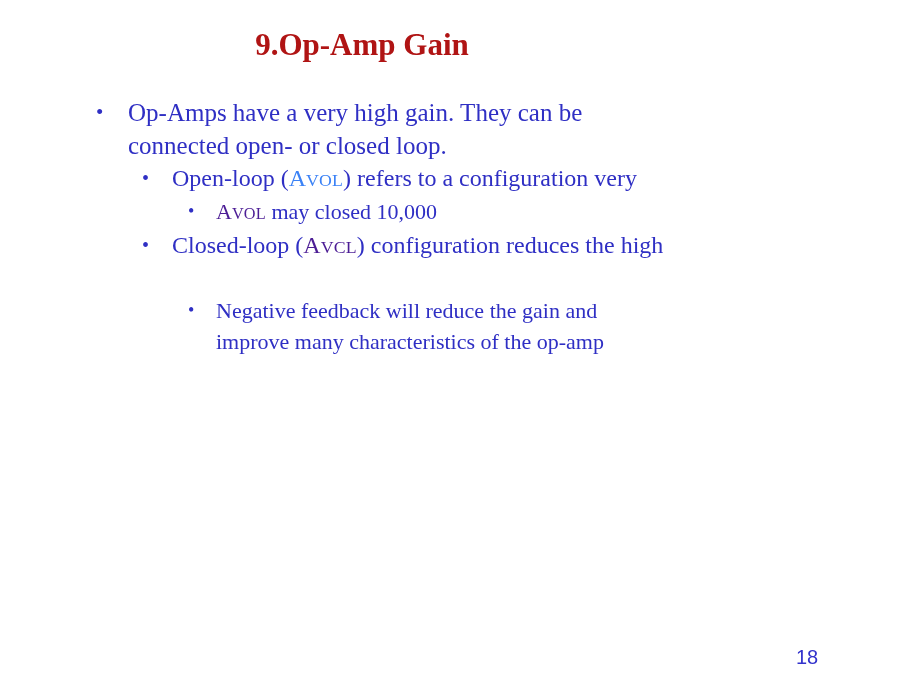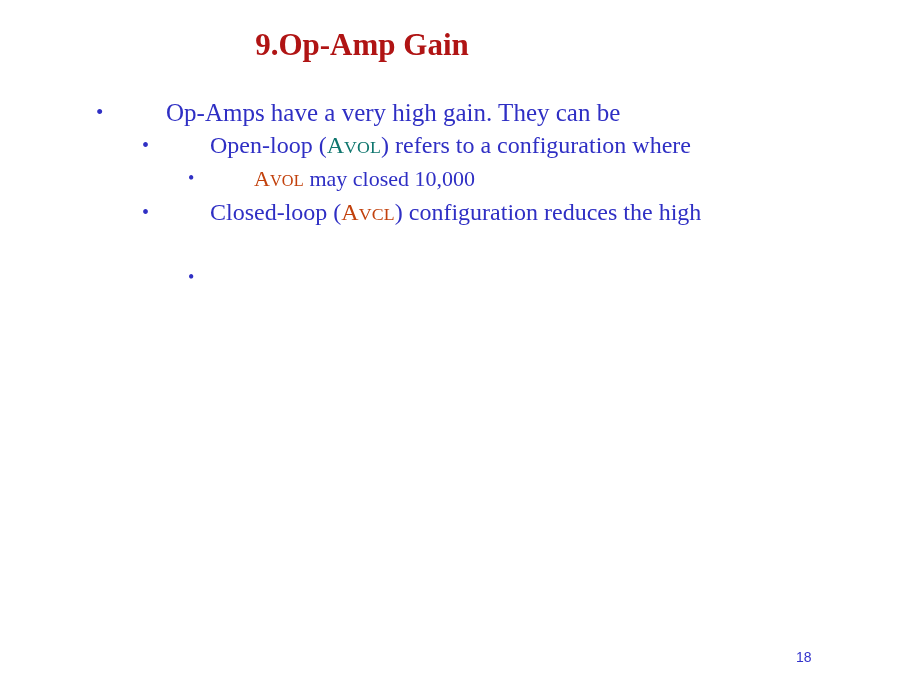--- a/index.html
+++ b/index.html
@@ -51,21 +51,20 @@
   }
 
   .bullet-mark {
     flex: 0 0 auto;
     color: #2f2fc4;
     text-align: left;
   }
 
   .bullet-text {
     flex: 1 1 auto;
-    margin-left: 38px;
   }
 
   
   .lvl1 {
     margin-left: 0px;
     font-size: 25px;
     line-height: 33px;
   }
   .lvl1 > .bullet-mark {
     width: 32px;
@@ -106,63 +105,64 @@
     white-space: nowrap;
   }
   .symbol .cap {
     font-size: 1em;
   }
   .symbol .sc {
     font-size: 0.74em;
     letter-spacing: 0.2px;
   }
   .sym-red {
-    color: #0f766e;
+    color: #3b82f6;
   }
   .sym-blue {
-    color: #c2410c;
+    color: #4c1d95;
     font-family: Liberation Serif, serif;
   }
   .paren {
     color: #2f2fc4;
   }
 
   
   .page-number {
     position: absolute;
     left: 796px;
     top: 648px;
     width: 40px;
     text-align: left;
     font-family: "Liberation Sans", "DejaVu Sans", sans-serif;
-    font-size: 14px;
+    font-size: 20px;
     line-height: 18px;
     color: #3333cc;
   }
 </style>
 </head>
 <body>
 
 <div class="slide">
 
   <div class="slide-title">9.Op-Amp Gain</div>
 
   <div class="body-block">
 
     <div class="bullet-row lvl1">
       <span class="bullet-mark">•</span>
       <span class="bullet-text">
         <span>Op-Amps have a very high gain. They can be</span><br>
+        <span>connected open- or closed loop.</span>
       </span>
     </div>
 
     <div class="bullet-row lvl2">
       <span class="bullet-mark">•</span>
       <span class="bullet-text">
-        <span class="strong">Open-loop</span><span class="paren"> (</span><span class="symbol sym-red"><span class="cap">A</span><span class="sc">VOL</span></span><span class="paren">)</span><span> refers to a configuration where</span><br>
+        <span class="strong">Open-loop</span><span class="paren"> (</span><span class="symbol sym-red"><span class="cap">A</span><span class="sc">VOL</span></span><span class="paren">)</span><span> refers to a configuration very</span><br>
       </span>
     </div>
 
     <div class="bullet-row lvl3">
       <span class="bullet-mark">•</span>
       <span class="bullet-text">
         <span class="symbol sym-blue"><span class="cap">A</span><span class="sc">VOL</span></span><span> may closed 10,000</span>
       </span>
     </div>
 
@@ -170,21 +170,22 @@
       <span class="bullet-mark">•</span>
       <span class="bullet-text">
         <span class="strong">Closed-loop</span><span class="paren"> (</span><span class="symbol sym-blue"><span class="cap">A</span><span class="sc">VCL</span></span><span class="paren">)</span><span> configuration reduces the high</span><br>
         <br>
       </span>
     </div>
 
     <div class="bullet-row lvl3">
       <span class="bullet-mark">•</span>
       <span class="bullet-text">
-        <br>
+        <span>Negative feedback will reduce the gain and</span><br>
+        <span>improve many characteristics of the op-amp</span>
       </span>
     </div>
 
   </div>
 
   <div class="page-number">18</div>
 
 </div>
 
 </body></html>

